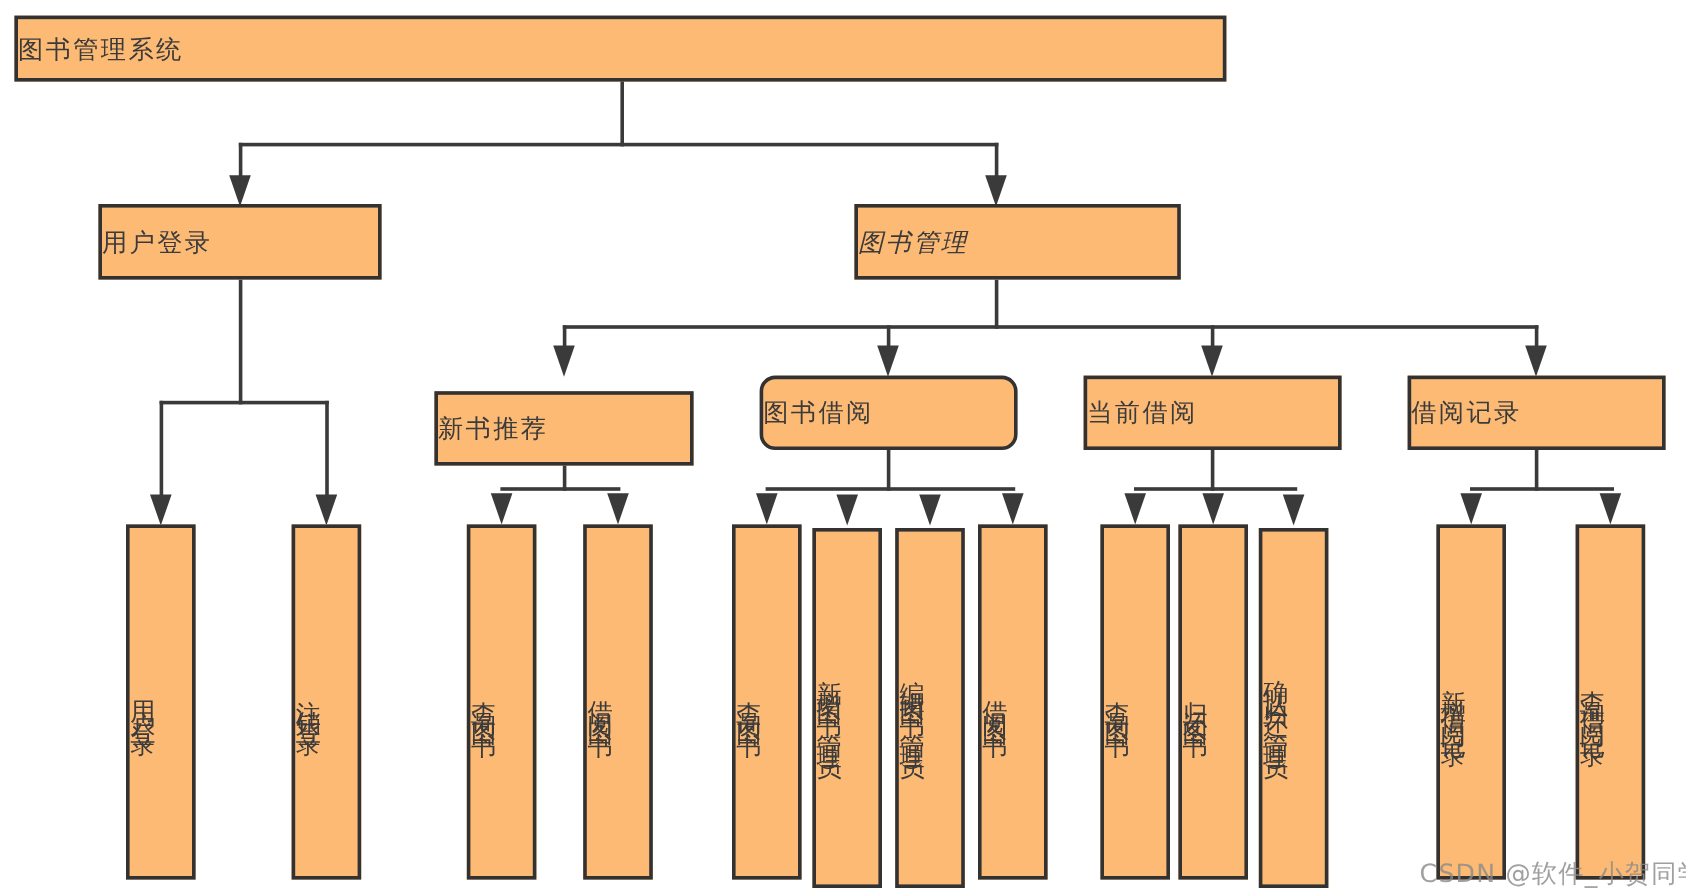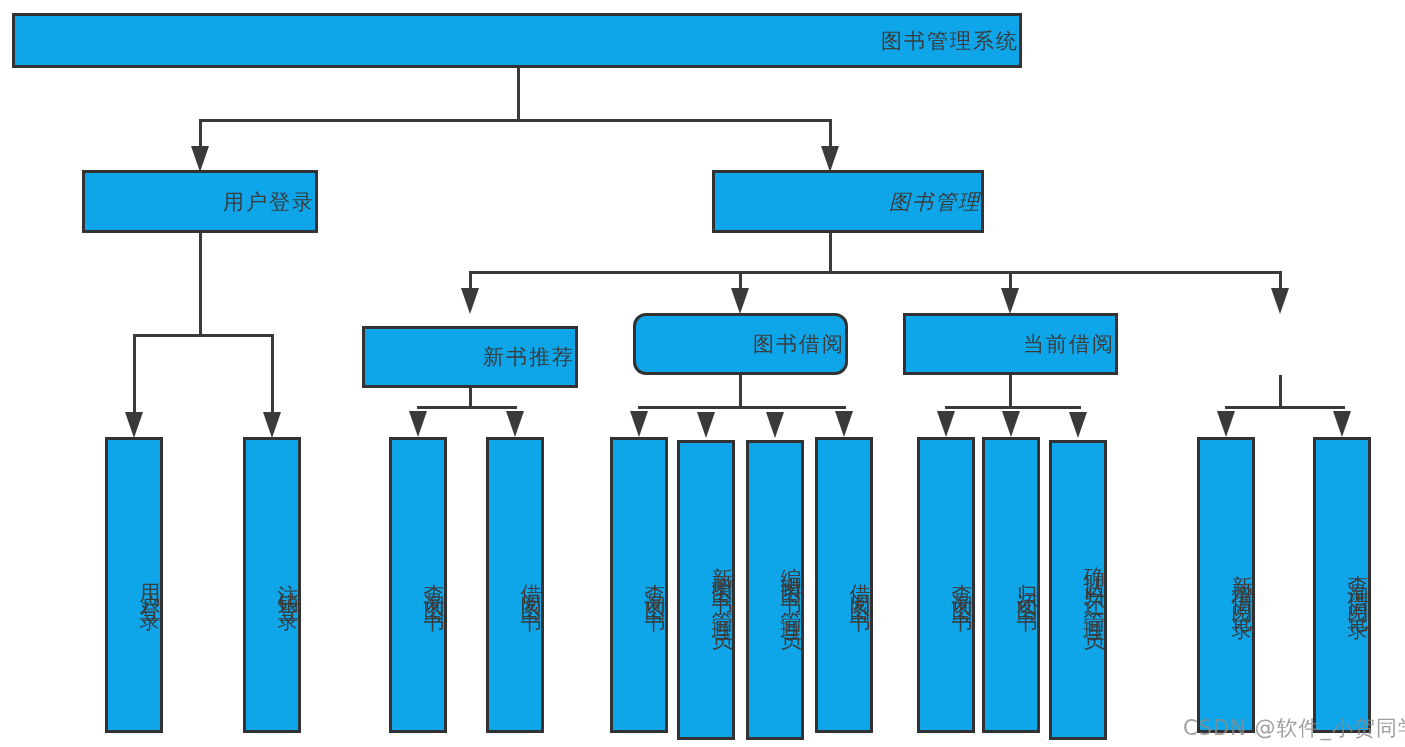--- a/index.html
+++ b/index.html
@@ -11,22 +11,22 @@
   .hline, .vline { position:absolute; background:#3a3a3a; }
   .hline { height:3px; }
   .vline { width:3px; }
   .arrow {
     position:absolute; width:0; height:0;
     border-left:9px solid transparent; border-right:9px solid transparent;
     border-top:26px solid #3a3a3a;
   }
   .box {
     position:absolute; box-sizing:border-box;
-    border:3px solid #323232; background:#0ea5e9;
-    display:flex; align-items:center; justify-content:flex-end;
+    border:3px solid #323232; background:#fdba74;
+    display:flex; align-items:center; justify-content:flex-start;
     color:#3b3b3b;
   }
   .hbox { font-size:21px; letter-spacing:2px; }
   .vbox { font-size:21px; }
   .vbox .label {
     writing-mode:vertical-rl; text-orientation:mixed;
     letter-spacing:9px; line-height:1;
   }
   .watermark {
     position:absolute; left:1183px; top:714px; z-index:6;
@@ -100,20 +100,23 @@
 
   <div class="box hbox" style="left:362px;top:326px;width:216px;height:62px;">
     <span class="label">新书推荐</span>
   </div>
   <div class="box hbox" style="left:633px;top:313px;width:215px;height:62px;border-radius:13px;">
     <span class="label">图书借阅</span>
   </div>
   <div class="box hbox" style="left:903px;top:313px;width:215px;height:62px;">
     <span class="label">当前借阅</span>
   </div>
+  <div class="box hbox" style="left:1173px;top:313px;width:215px;height:62px;">
+    <span class="label">借阅记录</span>
+  </div>
 
   <div class="box vbox" style="left:105px;top:437px;width:58px;height:296px;">
     <span class="label">用户登录</span>
   </div>
   <div class="box vbox" style="left:243px;top:437px;width:58px;height:296px;">
     <span class="label">注销登录</span>
   </div>
 
   <div class="box vbox" style="left:389px;top:437px;width:58px;height:296px;">
     <span class="label">查询图书</span>

